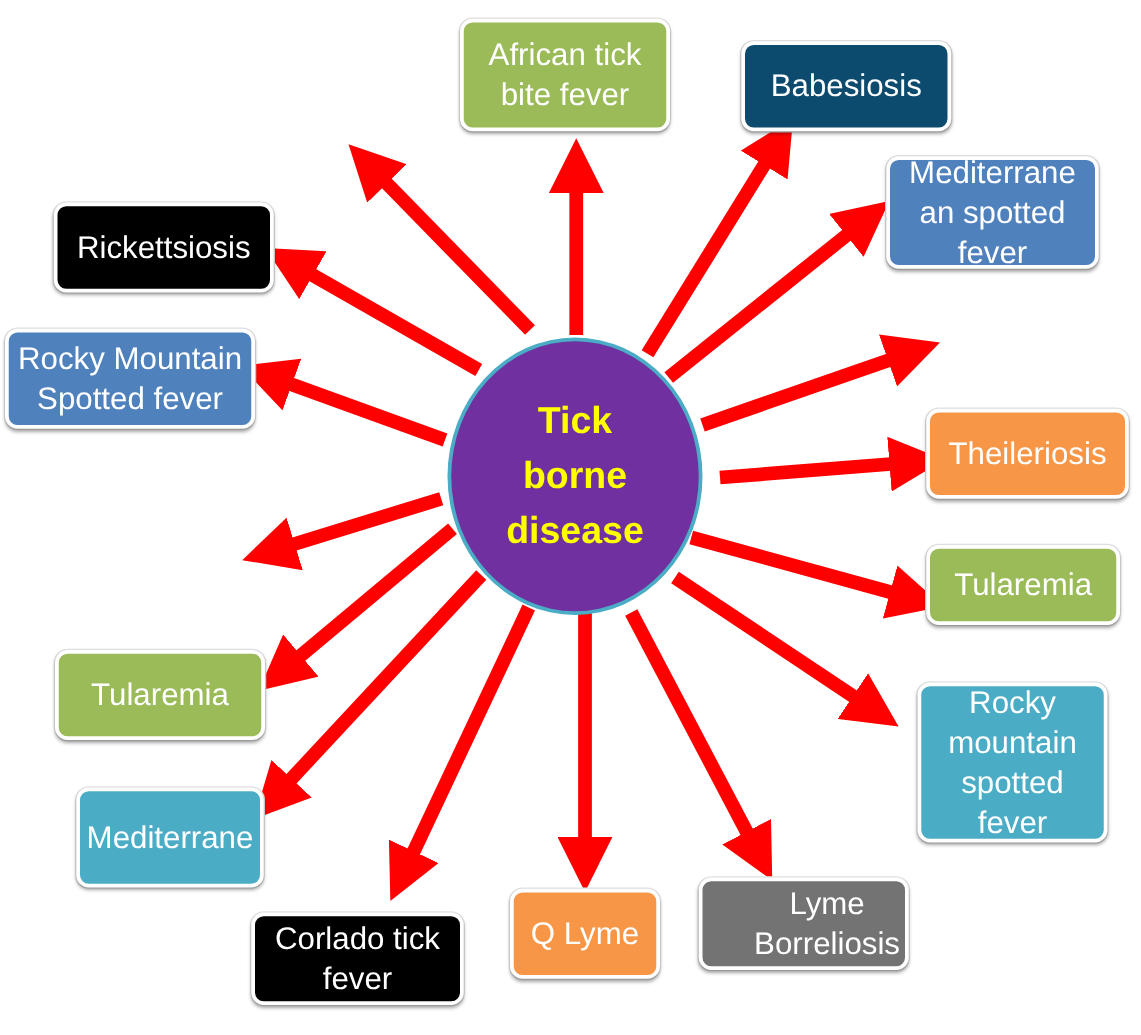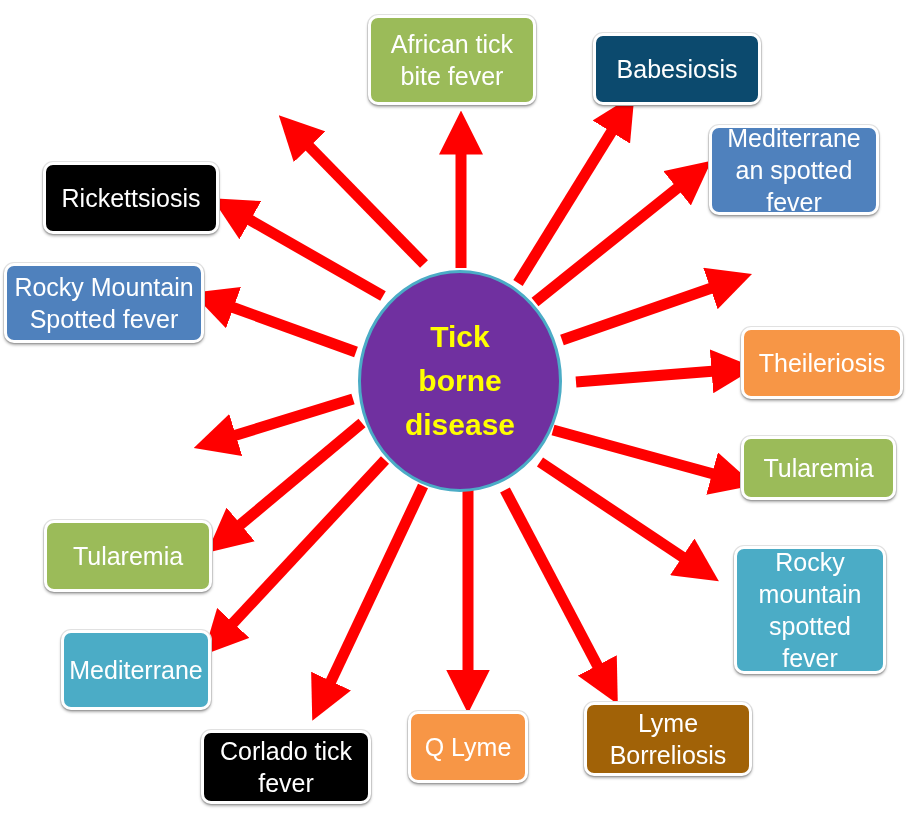--- a/index.html
+++ b/index.html
@@ -75,21 +75,21 @@
   </div>
   <div class="node" style="left:741px;top:436px;width:155px;height:64px;background:#9bbb59;">
     <span>Tularemia</span>
   </div>
   <div class="node" style="left:734px;top:546px;width:152px;height:128px;background:#4bacc6;line-height:32px;">
     <span>Rocky
 mountain
 spotted
 fever</span>
   </div>
-  <div class="node" style="left:584px;top:702px;width:168px;height:74px;background:#a16207;">
+  <div class="node" style="left:559px;top:702px;width:168px;height:74px;background:#737373;justify-content:flex-end;">
     <span>Lyme
 Borreliosis</span>
   </div>
   <div class="node" style="left:408px;top:711px;width:120px;height:72px;background:#f79646;">
     <span>Q Lyme</span>
   </div>
   <div class="node" style="left:201px;top:730px;width:170px;height:74px;background:#000000;">
     <span>Corlado tick
 fever</span>
   </div>

